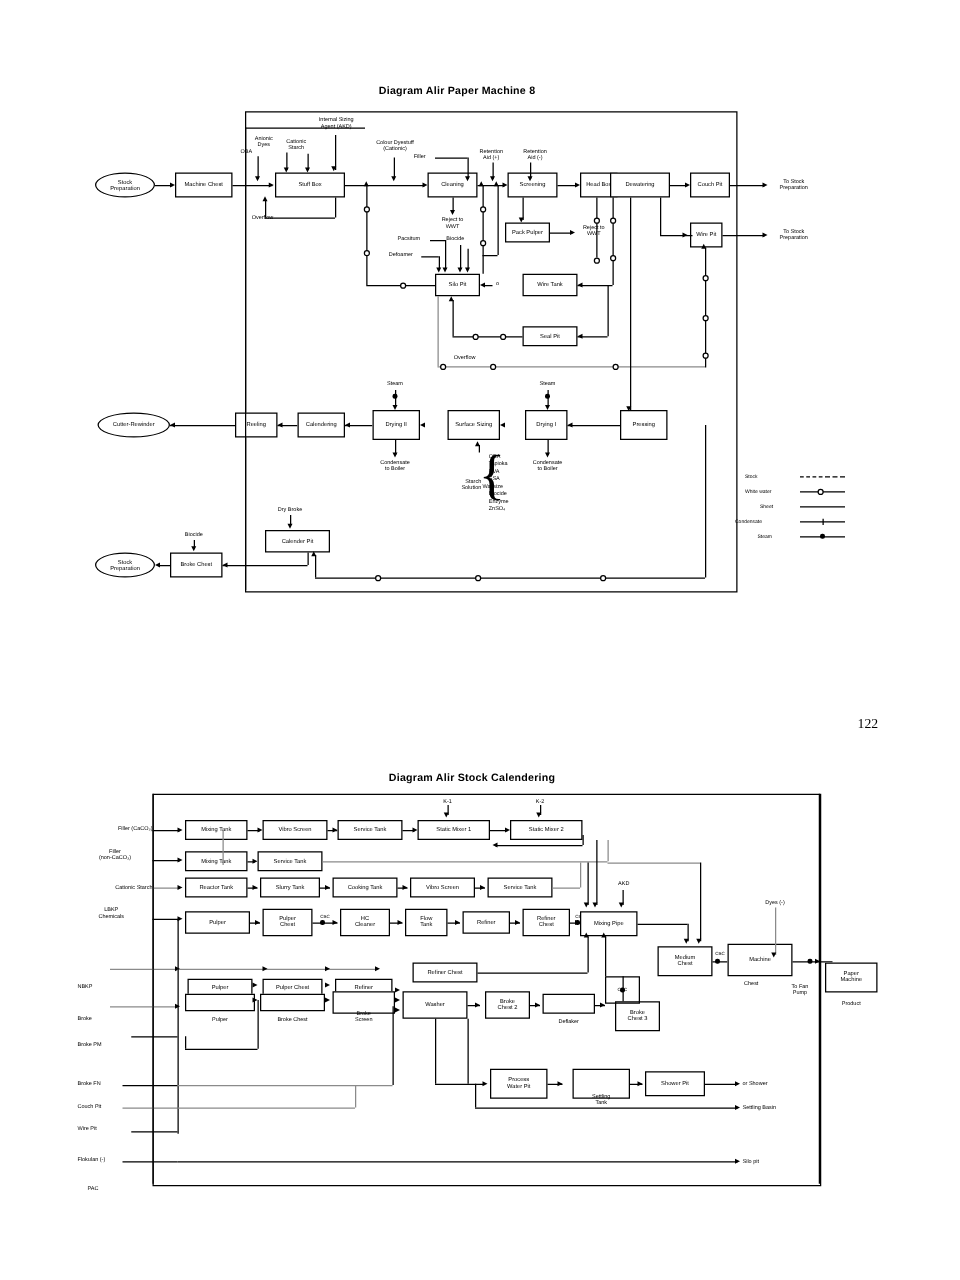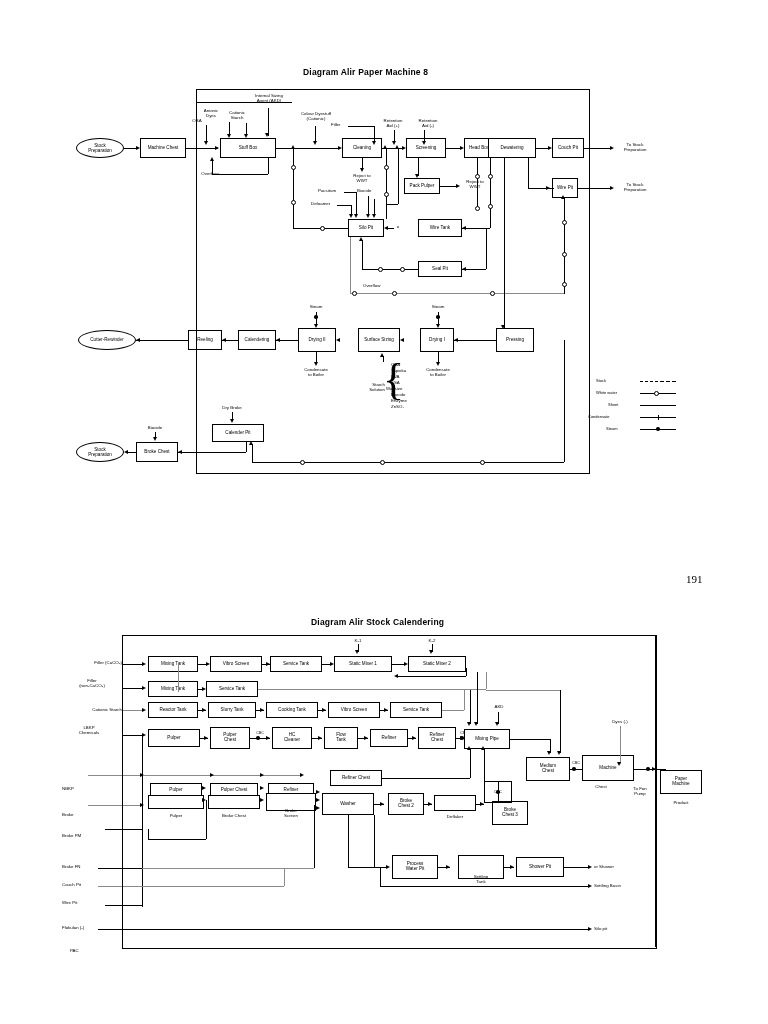--- a/index.html
+++ b/index.html
@@ -335,21 +335,21 @@
       <div class="v" style="left:62px;top:36.5px;height:5px;"></div>
 
       <div class="row" style="left:10px;top:48px;">
         <span>Steam</span>
       </div>
       <div class="h" style="left:44px;top:51px;width:36px;"></div>
       <div class="dot" style="left:60px;top:49.2px;"></div>
     </div>
   </div>
 
-  <div class="pgno" style="left:686px;top:573px;">191</div>
+  <div class="pgno" style="left:686px;top:573px;">122</div>
 
   <div>
     <div class="ttl" style="left:311px;top:617px;">Diagram Alir Stock Calendering</div>
 
     <div class="frm" style="left:122px;top:635px;width:533px;height:312px;"></div>
 
     <div class="lb r" style="left:62px;top:660px;width:60px;">Filler (CaCO₃)</div>
     <div class="h t" style="left:122px;top:664px;width:22px;"></div>
       <div class="ar rt" style="left:142px;top:661.6px;"></div>
 

